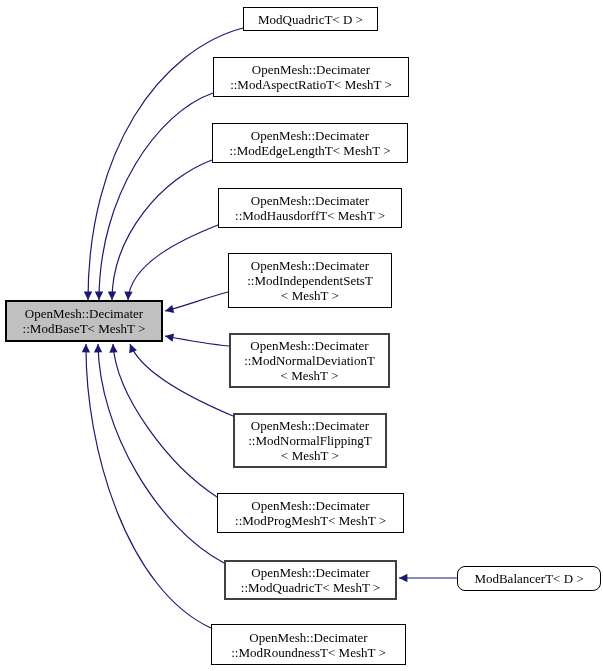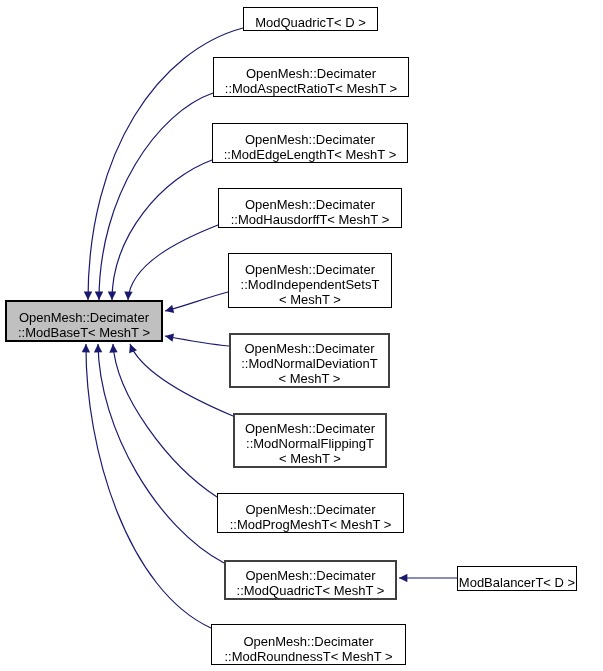--- a/index.html
+++ b/index.html
@@ -26,22 +26,23 @@
     position: absolute;
     box-sizing: border-box;
     background: #ffffff;
     border: 1px solid #000000;
     color: #000000;
     font-size: 13px;
     line-height: 15px;
     text-align: center;
     white-space: pre-line;
     display: flex;
-    align-items: flex-end;
+    align-items: center;
     justify-content: center;
+    font-family: Liberation Serif, serif;
   }
   .node.bold {
     border: 2px solid #404040;
   }
   .node.base {
     background: #c0c0c0;
     border: 2px solid #000000;
   }
   .edge {
     fill: none;
@@ -123,17 +124,17 @@
   <div class="node bold" style="left:224px; top:560px; width:173px; height:40px;">
     <span>OpenMesh::Decimater
 ::ModQuadricT&lt; MeshT &gt;</span>
   </div>
 
   <div class="node" style="left:211px; top:624px; width:195px; height:41px;">
     <span>OpenMesh::Decimater
 ::ModRoundnessT&lt; MeshT &gt;</span>
   </div>
 
-  <div class="node" style="left:457px; top:566px; width:120px; height:25px;">
+  <div class="node" style="left:457px; top:566px; width:144px; height:25px;border-radius:8px;">
     <span>ModBalancerT&lt; D &gt;</span>
   </div>
 
 </div>
 
 </body></html>

